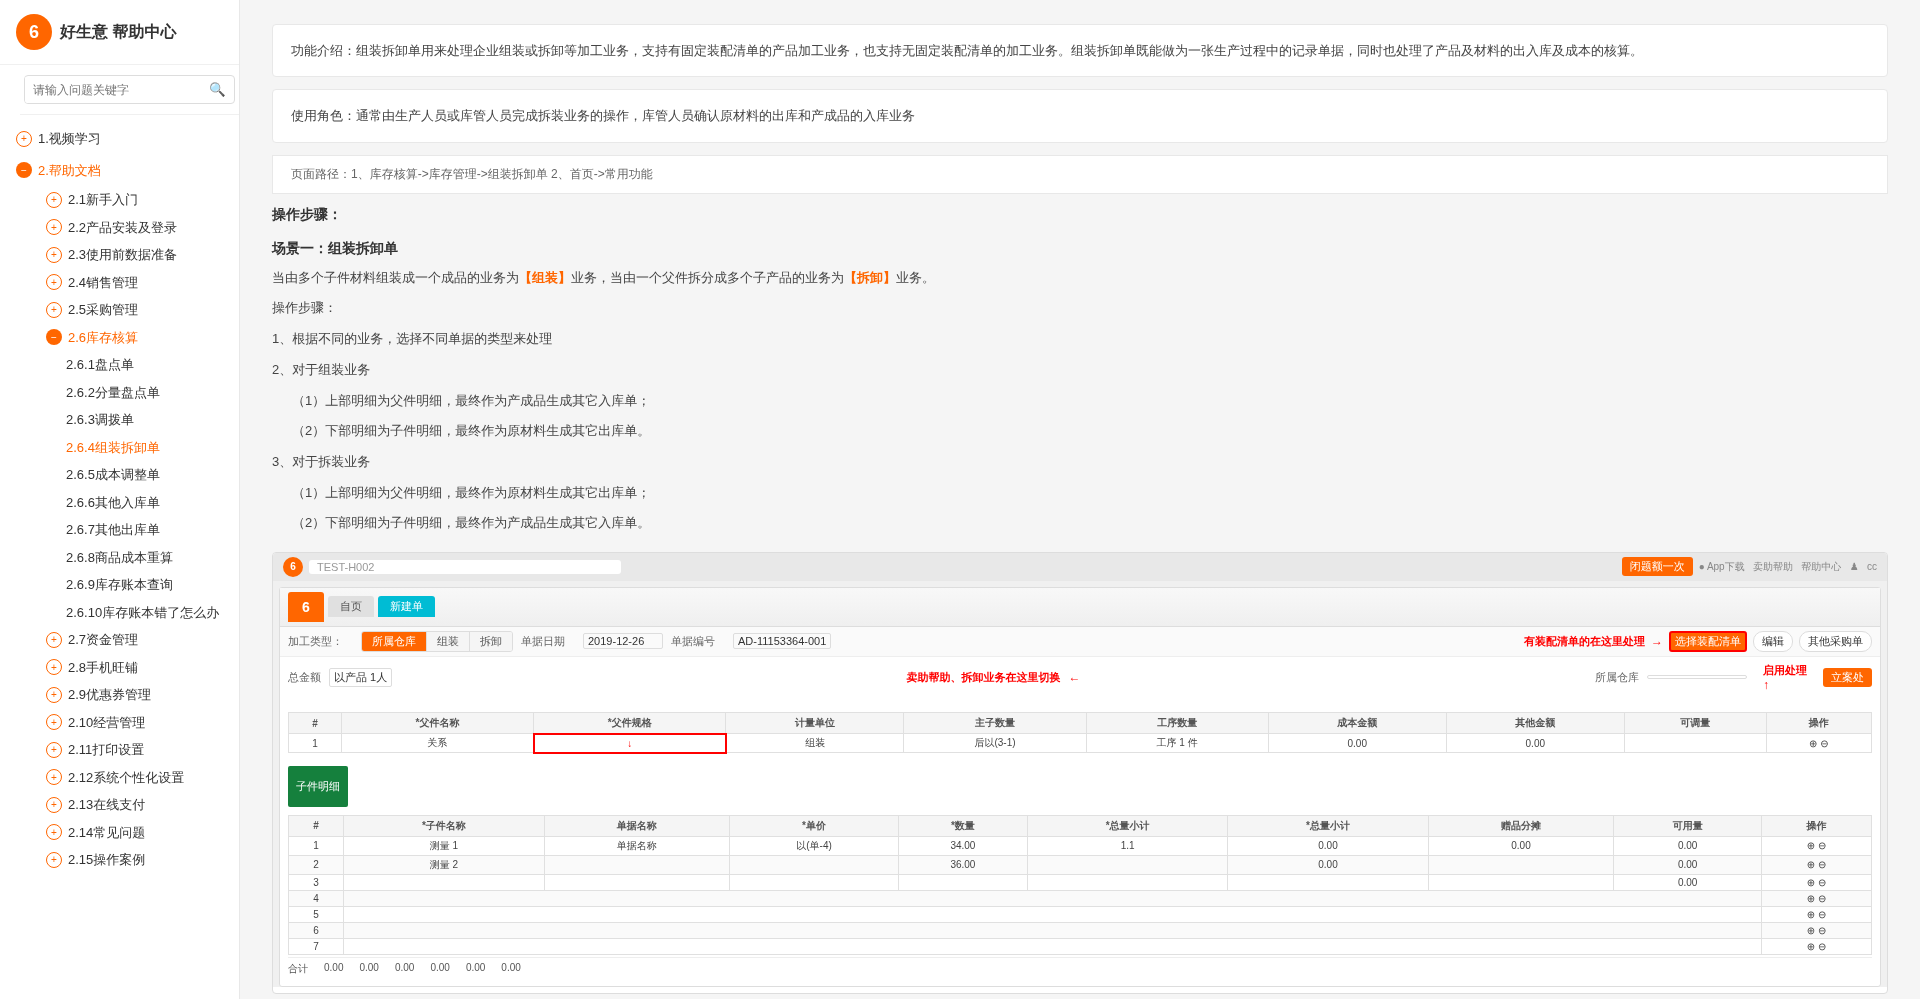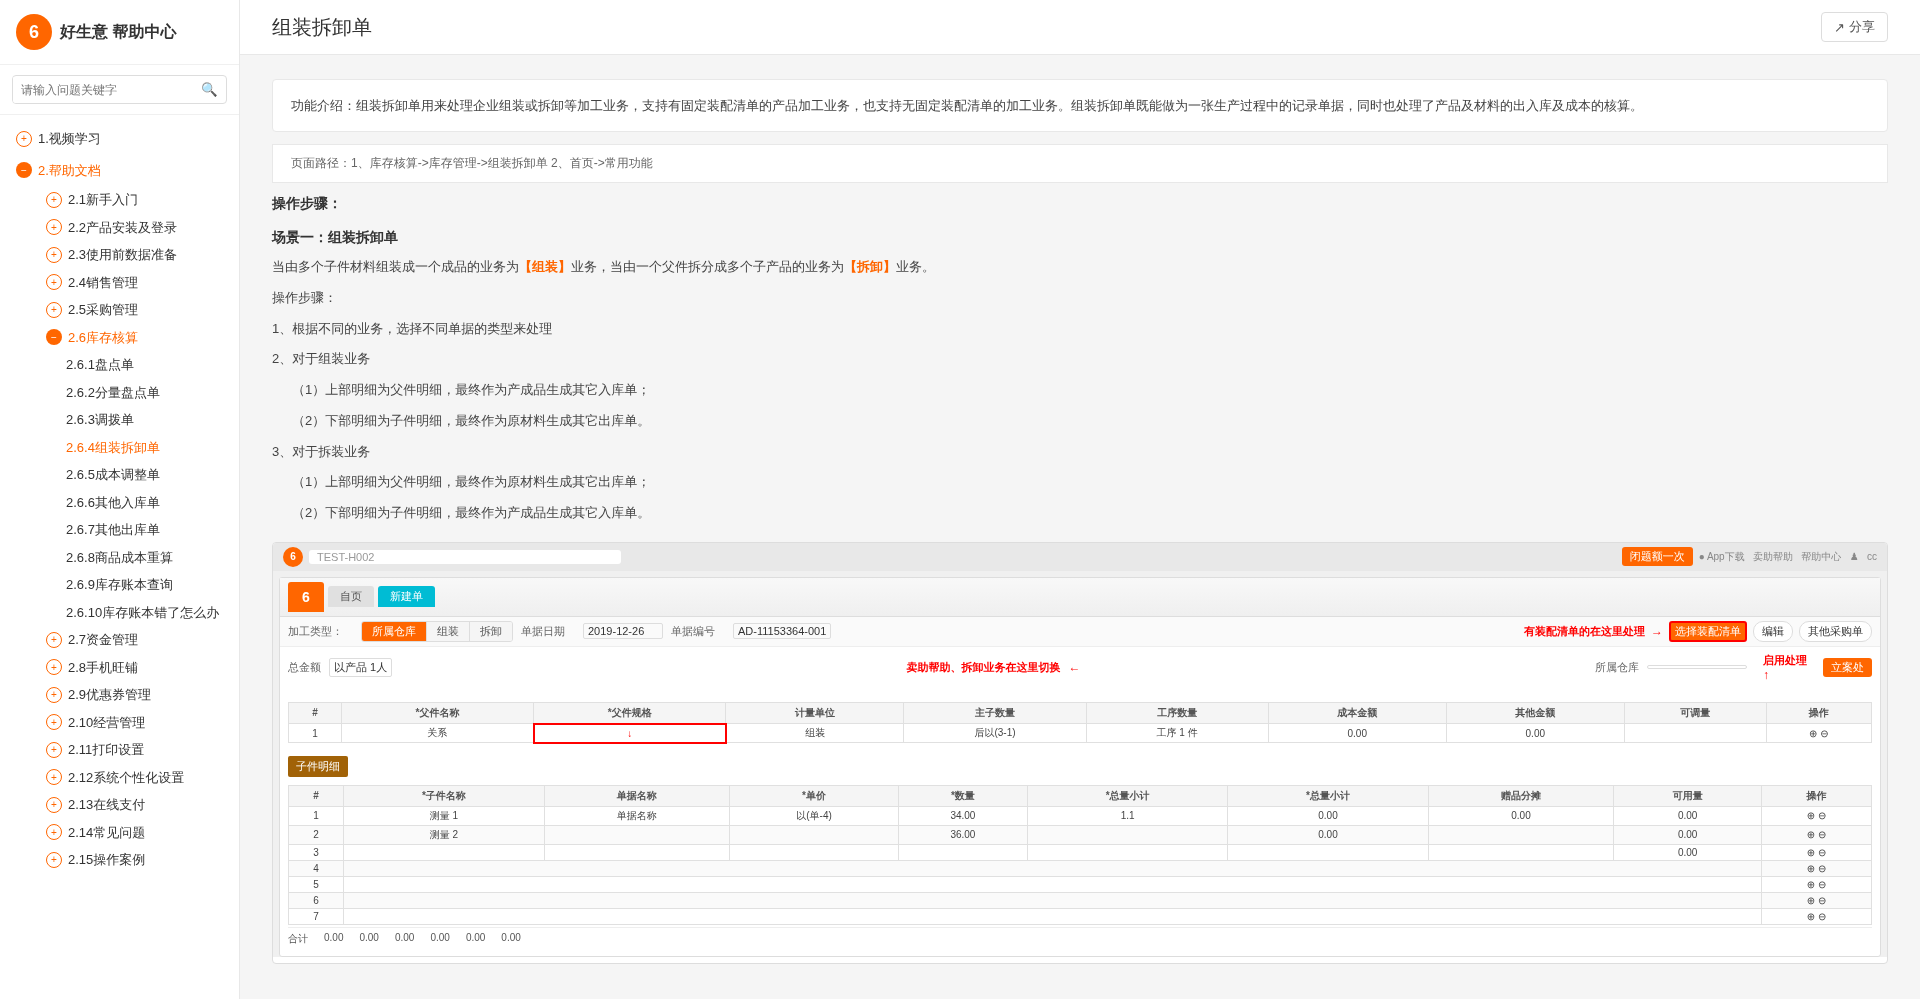--- a/index.html
+++ b/index.html
@@ -26,22 +26,23 @@
       width: 36px; height: 36px;
       background: #f60;
       border-radius: 50%;
       display: flex; align-items: center; justify-content: center;
       color: #fff; font-size: 18px; font-weight: bold;
       margin-right: 8px;
       flex-shrink: 0;
     }
     .logo-text { font-size: 16px; font-weight: bold; color: #333; }
     .search-area {
-      padding: 10px 12px;
+      padding: 10px 4px;
       border-bottom: 1px solid #f0f0f0;
+      margin-left: 20px;
     }
     .search-box {
       display: flex;
       align-items: center;
       border: 1px solid #ddd;
       border-radius: 4px;
       overflow: hidden;
       background: #fff;
     }
     .search-box input {
@@ -408,32 +409,28 @@
       </div>
       <div class="nav-item">
         <span class="prefix prefix-plus">+</span>
         <span>2.15操作案例</span>
       </div>
     </div>
   </div>
 </div>
 
 <div id="main">
-  <div id="topbar">
-    <h1 class="page-title">组装拆卸单</h1>
-    <button class="share-btn">
-      <span>↗</span>
-      <span>分享</span>
-    </button>
-  </div>
 
   <div id="content">
 
     <div class="info-box">
       <span>功能介绍：组装拆卸单用来处理企业组装或拆卸等加工业务，支持有固定装配清单的产品加工业务，也支持无固定装配清单的加工业务。组装拆卸单既能做为一张生产过程中的记录单据，同时也处理了产品及材料的出入库及成本的核算。</span>
+    </div>
+    <div class="info-box">
+      <span>使用角色：通常由生产人员或库管人员完成拆装业务的操作，库管人员确认原材料的出库和产成品的入库业务</span>
     </div>
     <div class="breadcrumb-box">
       <span>页面路径：1、库存核算-&gt;库存管理-&gt;组装拆卸单 2、首页-&gt;常用功能</span>
     </div>
 
     <div class="section-title">操作步骤：</div>
     <div class="scenario-title">场景一：组装拆卸单</div>
     <div class="step-text">
       当由多个子件材料组装成一个成品的业务为<span class="orange">【组装】</span>业务，当由一个父件拆分成多个子产品的业务为<span class="orange">【拆卸】</span>业务。
     </div>
@@ -545,21 +542,21 @@
                   <td>0.00</td>
                   <td>0.00</td>
                   <td></td>
                   <td>⊕ ⊖</td>
                 </tr>
               </tbody>
             </table>
           </div>
 
           <div class="app-content">
-            <div style="background:#a16207;color:#fff;padding:3px 8px;font-size:11px;border-radius:2px;display:inline-block;margin-bottom:4px;">子件明细</div>
+            <div style="background:#15803d;color:#fff;padding:13px 8px;font-size:11px;border-radius:2px;display:inline-block;margin-bottom:4px;">子件明细</div>
             <table class="sc-table">
               <thead>
                 <tr>
                   <th>#</th>
                   <th>*子件名称</th>
                   <th>单据名称</th>
                   <th>*单价</th>
                   <th>*数量</th>
                   <th>*总量小计</th>
                   <th>*总量小计</th>

